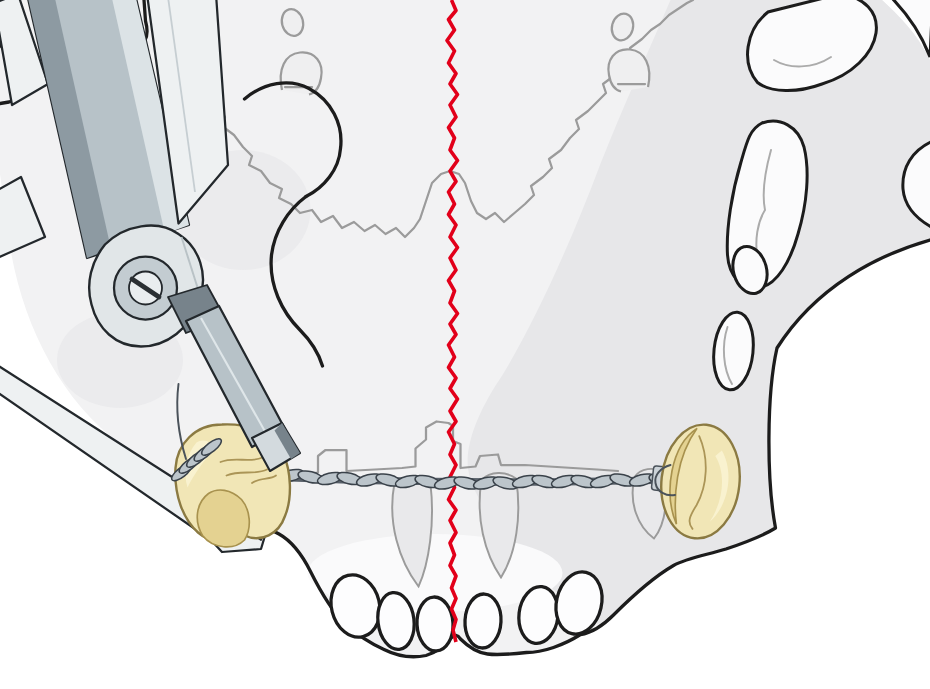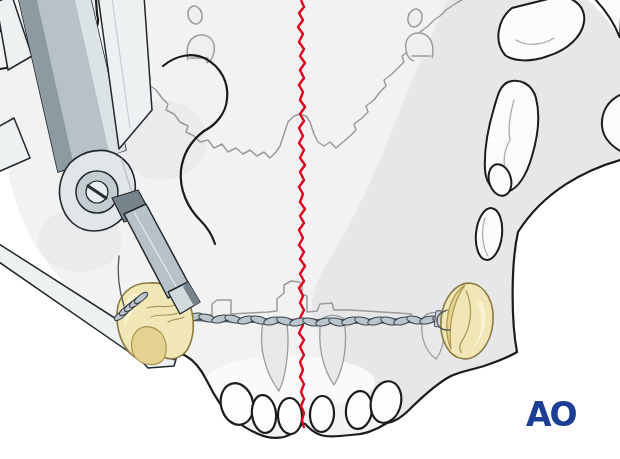--- a/index.html
+++ b/index.html
@@ -205,14 +205,13 @@
     <g>
       <ellipse class="wseg" cx="121" cy="315" rx="8" ry="3" transform="rotate(-38 121 315)"></ellipse>
       <ellipse class="wseg" cx="126" cy="310" rx="8" ry="3" transform="rotate(-38 126 310)"></ellipse>
       <ellipse class="wseg" cx="131" cy="306" rx="8" ry="3" transform="rotate(-38 131 306)"></ellipse>
       <ellipse class="wseg" cx="136" cy="302" rx="8" ry="3" transform="rotate(-38 136 302)"></ellipse>
       <ellipse class="wseg" cx="141" cy="298" rx="8" ry="3" transform="rotate(-38 141 298)"></ellipse>
     </g>
   </g>
 </svg>
 
-<div class="logo">AO</div>
 </div>
 
 </body></html>

